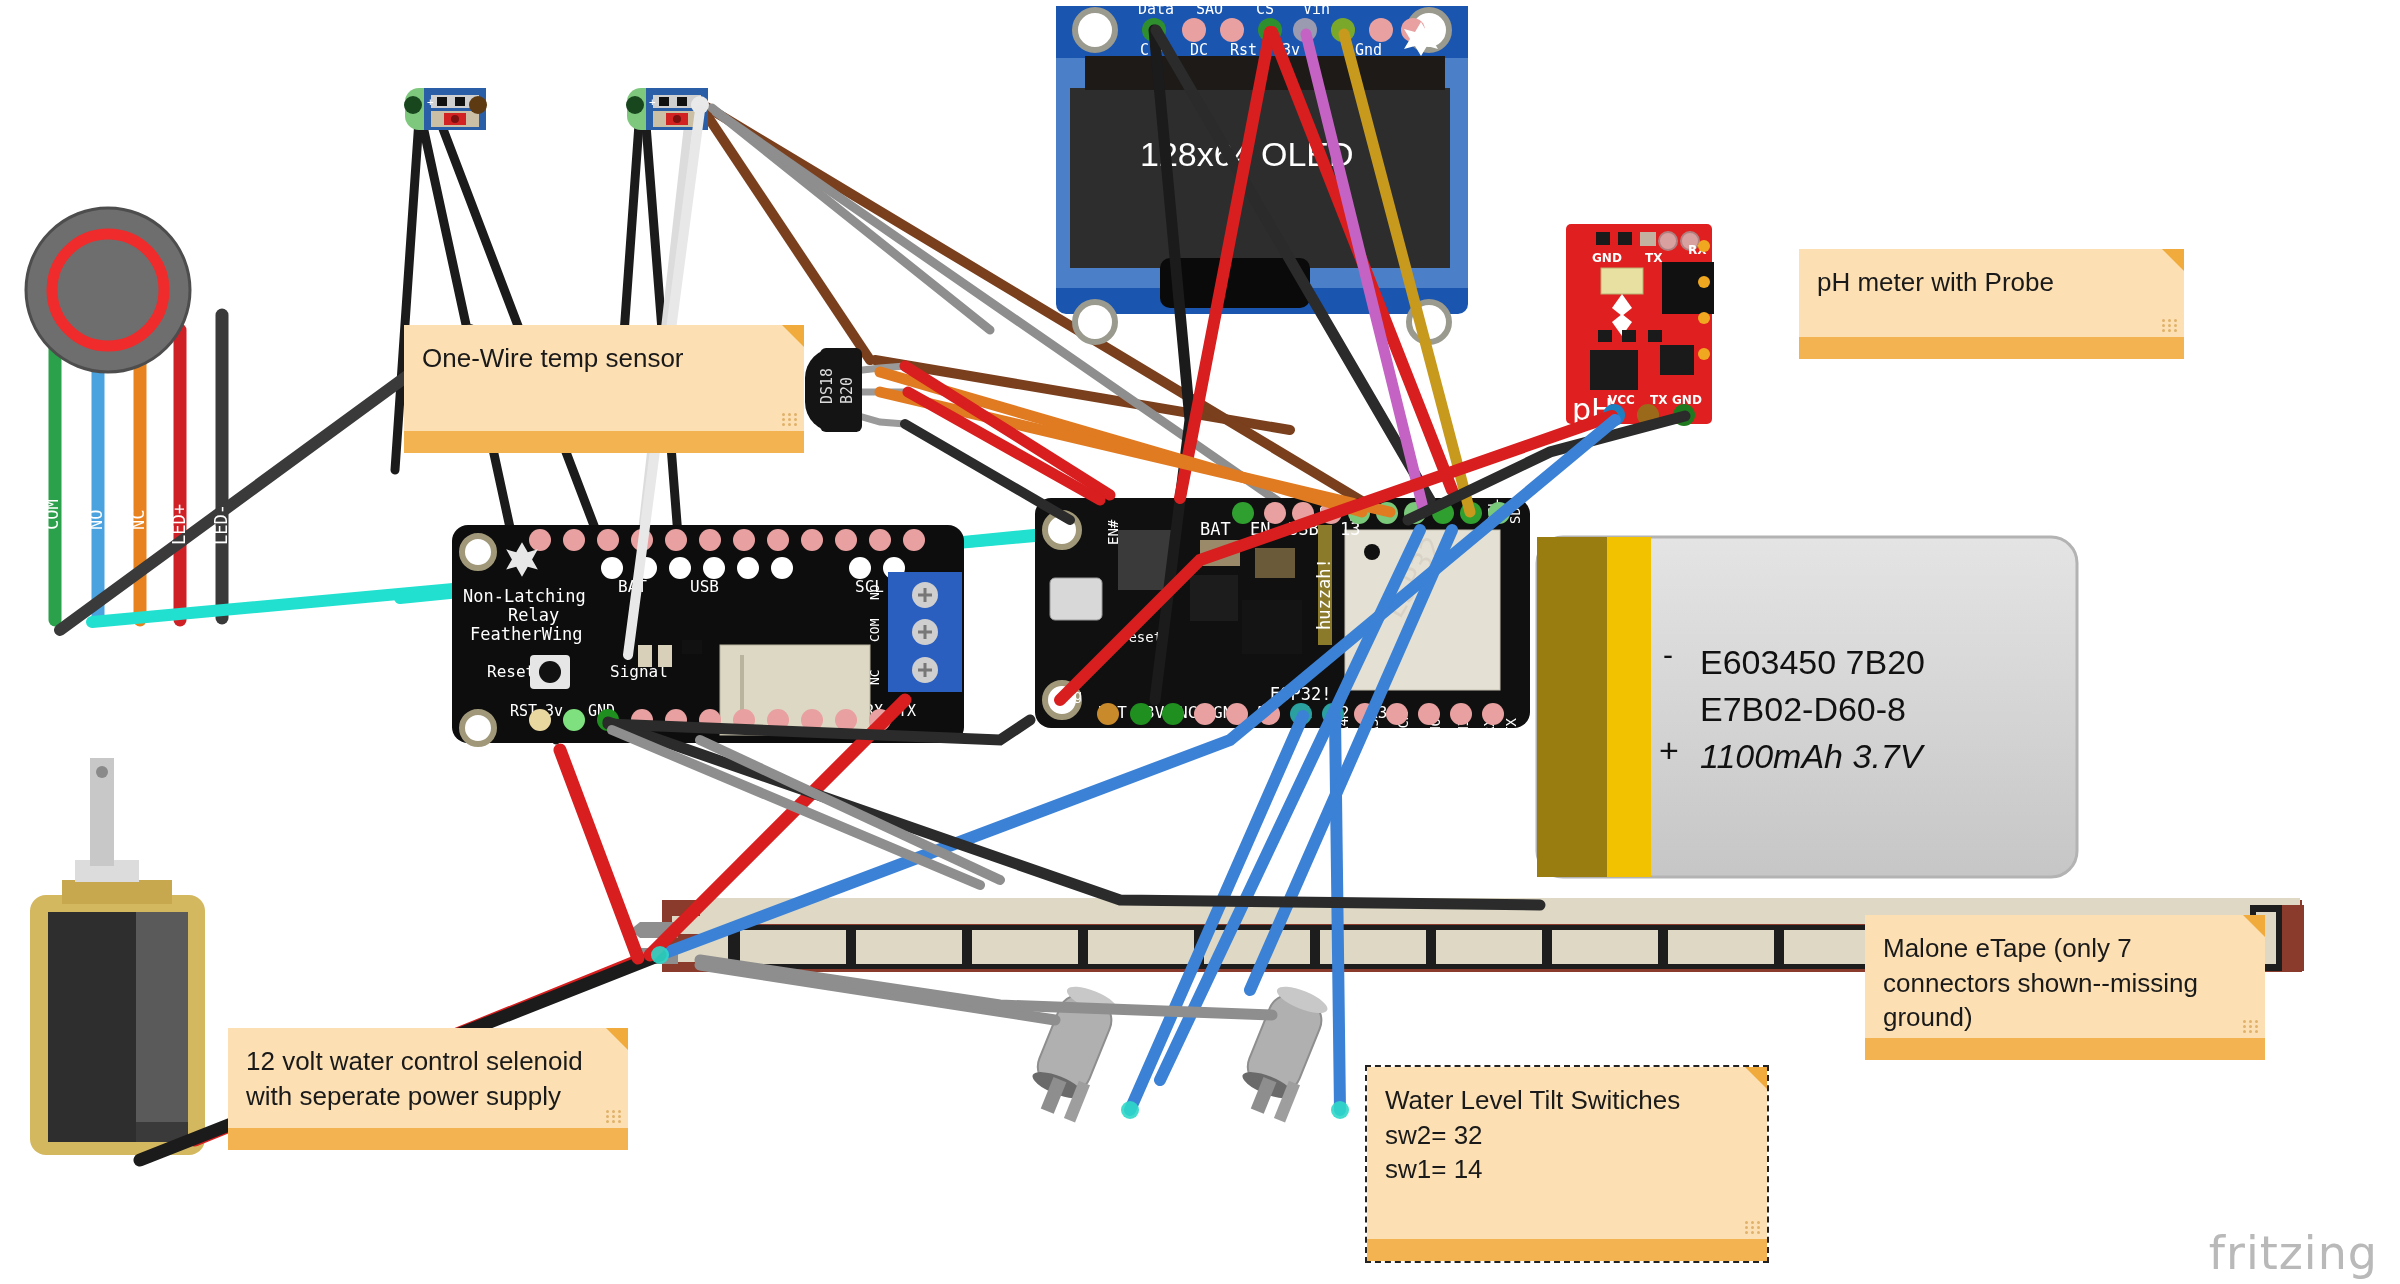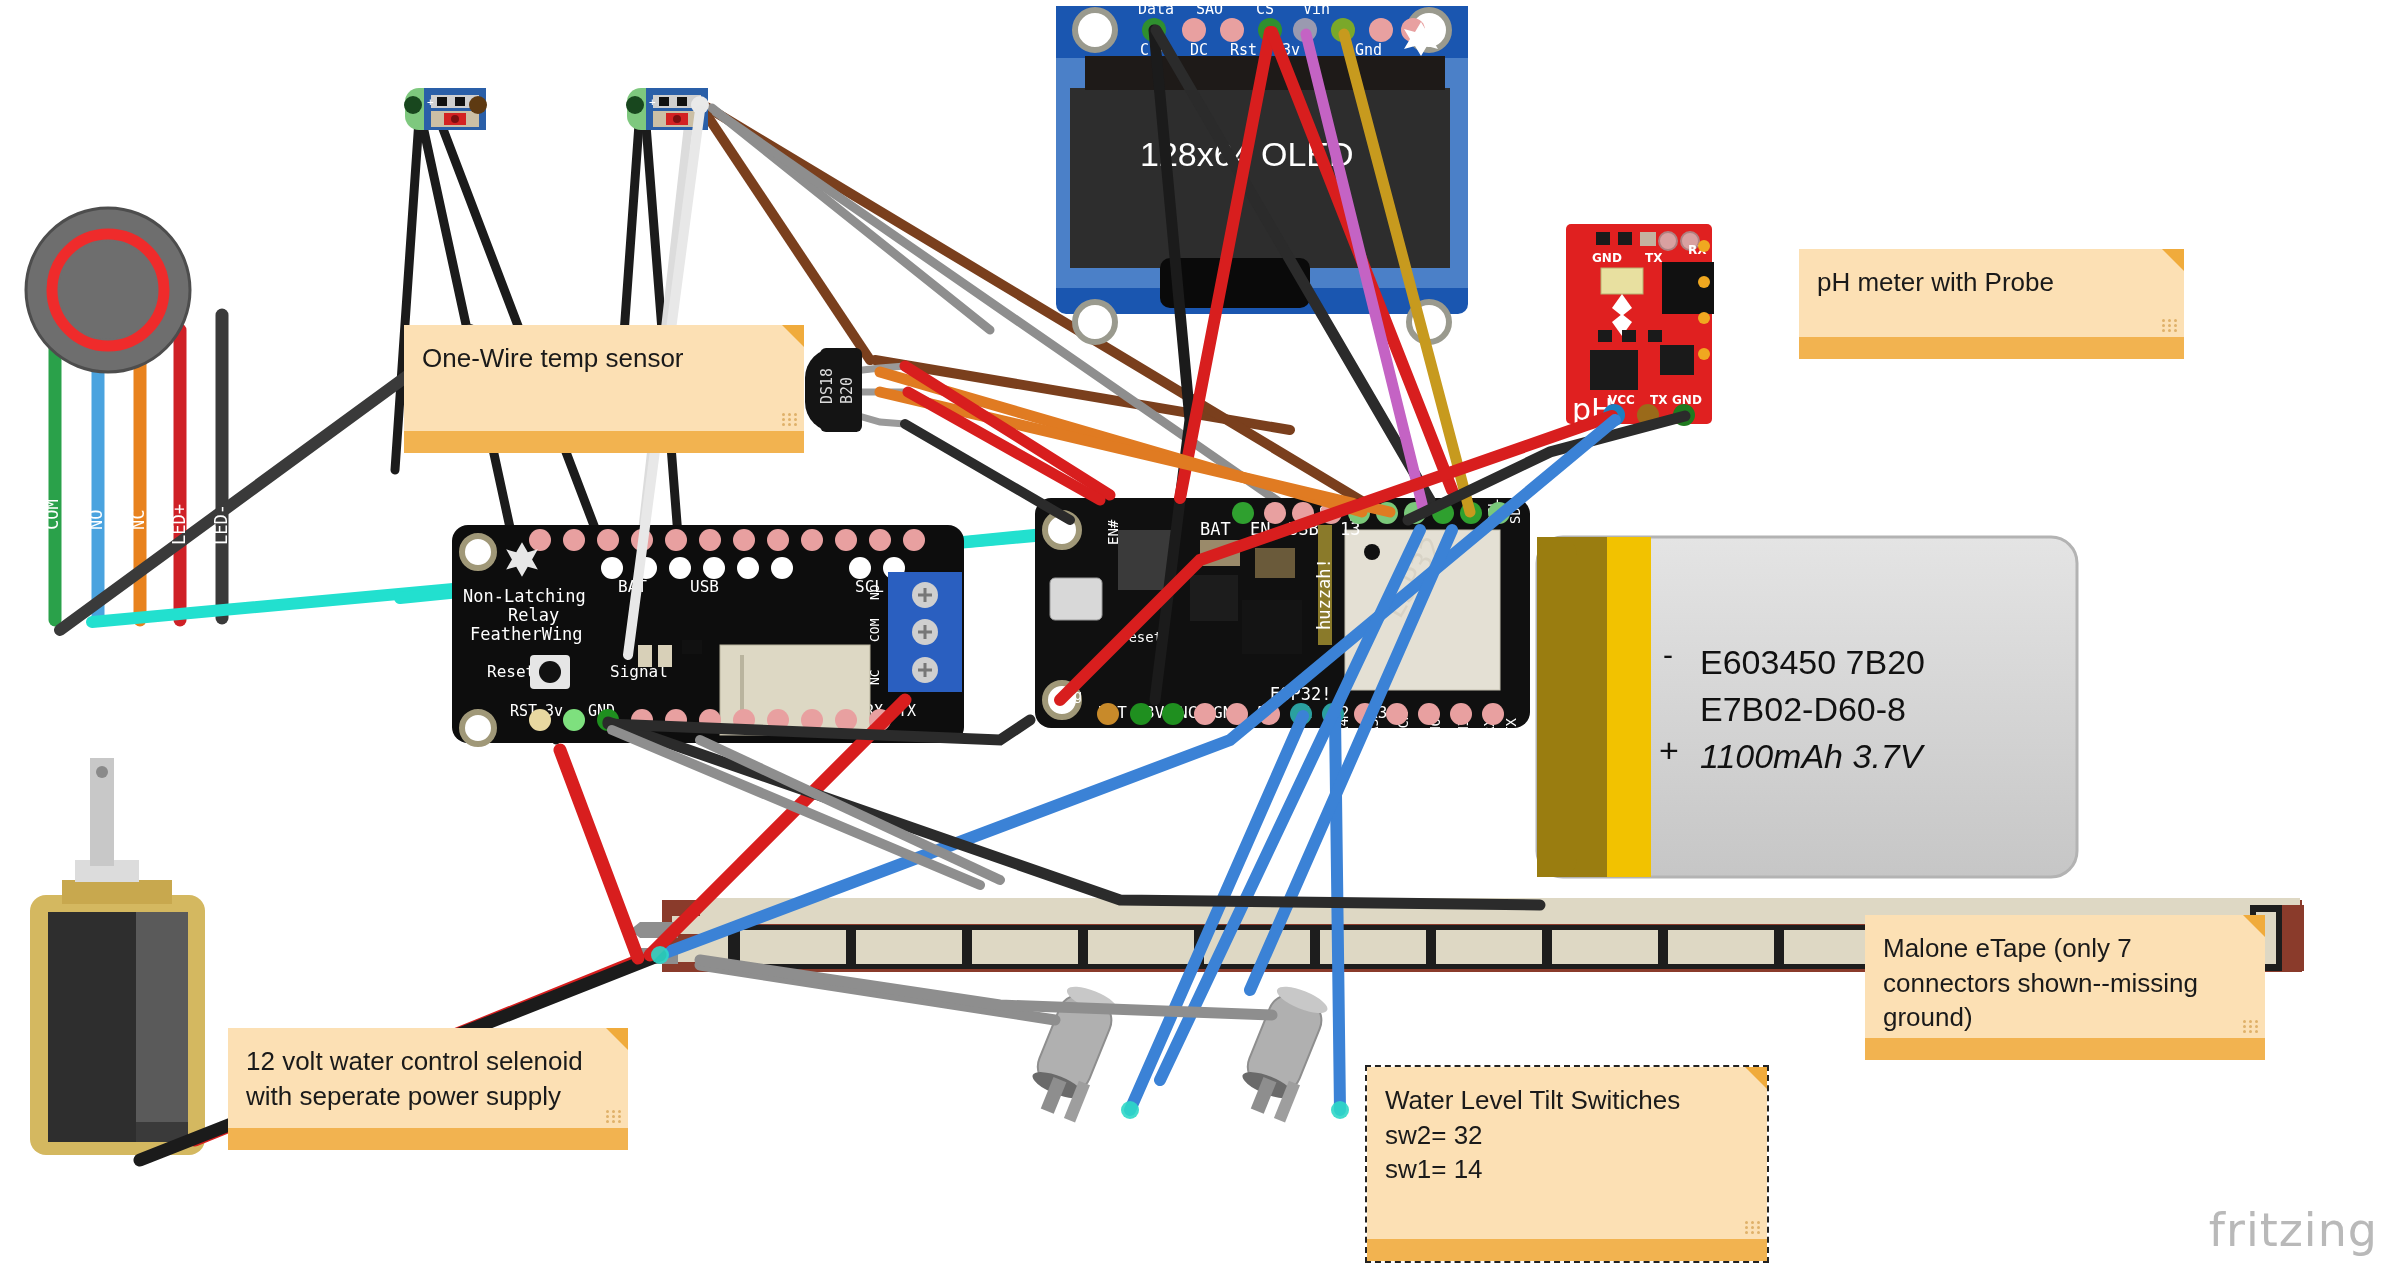--- a/index.html
+++ b/index.html
@@ -8,21 +8,21 @@
   svg.layer{position:absolute;left:0;top:0;width:2400px;height:1284px;overflow:visible;}
   .note{position:absolute;background:#fce0b4;box-shadow:0 0 0 0 transparent;}
   .note .body{padding:16px 18px 8px 18px;font-size:26px;line-height:1.33;color:#1a1a1a;white-space:pre-line;}
   .note .foot{position:absolute;left:0;right:0;bottom:0;height:22px;background:#f5b martial;}
   .note .foot{background:#f2b350;}
   .note .fold{position:absolute;right:0;top:0;width:0;height:0;border-left:22px solid transparent;border-top:22px solid #f0ab3c;}
   .note.sel{outline:2px dashed #222;outline-offset:0px;}
   .note .grip{position:absolute;right:6px;bottom:26px;width:16px;height:14px;opacity:.55;}
   .note .grip i{position:absolute;width:3px;height:3px;background:#c98b2e;border-radius:50%;}
   .lbl{position:absolute;font-family:"DejaVu Sans Mono",monospace;color:#fff;pointer-events:none;}
-  .watermark{position:absolute;right:22px;bottom:27px;font-size:46px;letter-spacing:1px;color:#b9b9b9;font-family:"DejaVu Sans",sans-serif;}
+  .watermark{position:absolute;right:22px;bottom:4px;font-size:46px;letter-spacing:1px;color:#b9b9b9;font-family:"DejaVu Sans",sans-serif;}
   .batt-txt{position:absolute;font-size:34px;color:#111;font-family:"Liberation Sans",sans-serif;line-height:1.32;}
   .oled-txt{position:absolute;color:#fff;font-size:34px;font-family:"Liberation Sans",sans-serif;}
 </style>
 </head>
 <body>
 
 <div id="stage">
 
   <svg class="layer">
     <defs>

